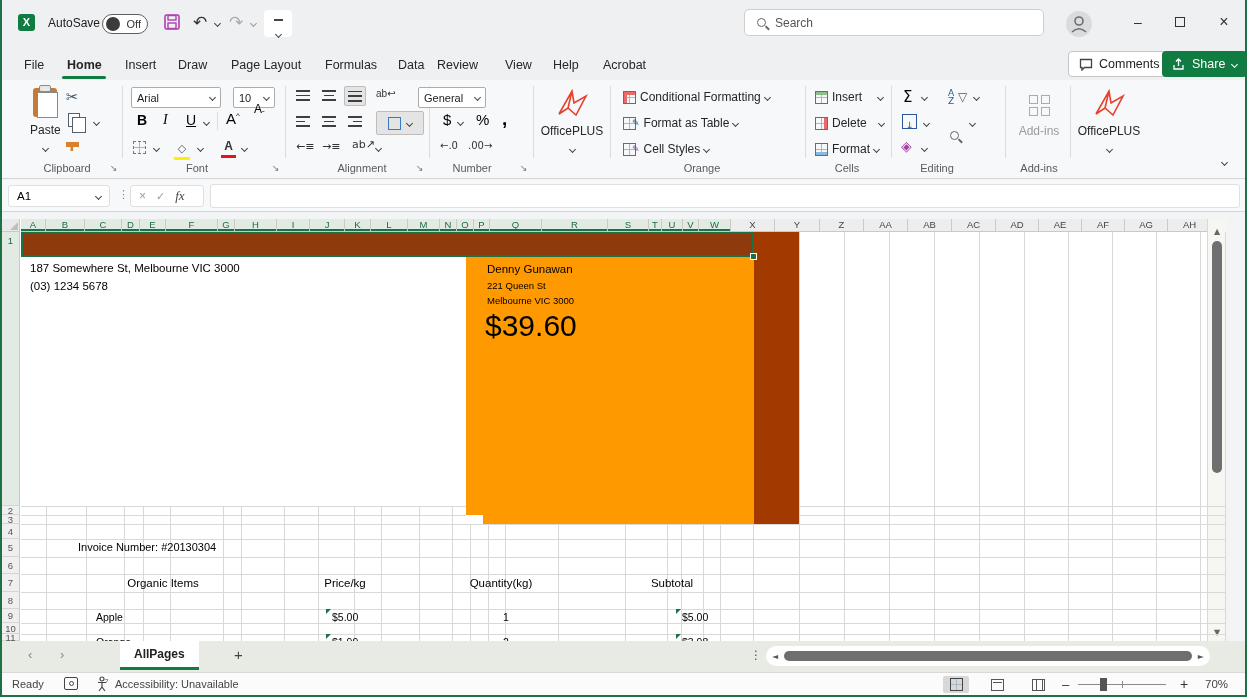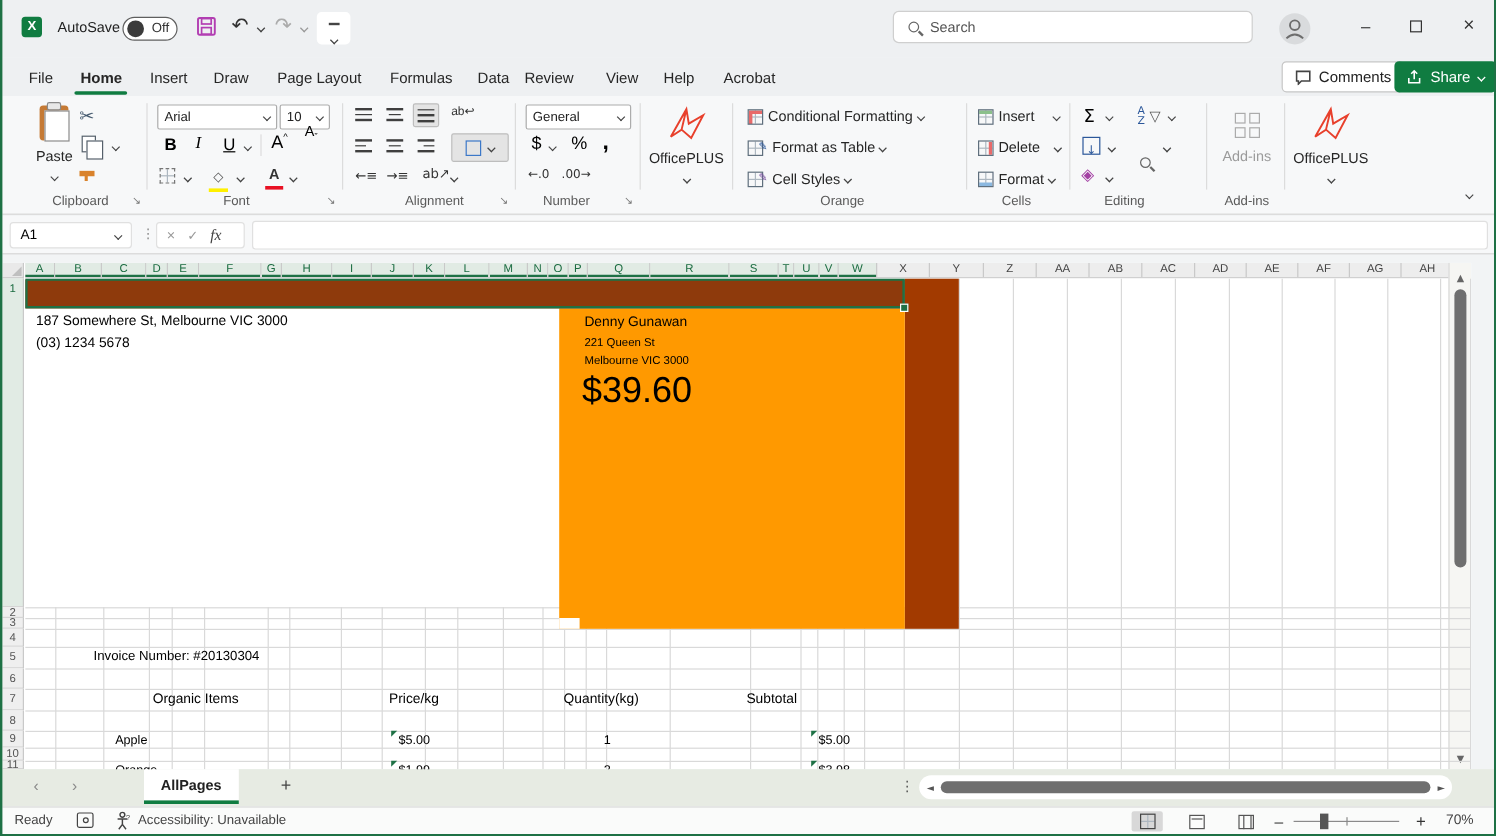--- a/index.html
+++ b/index.html
@@ -158,21 +158,21 @@
       <span class="chev" style="margin-top:2px"></span>
     </div>
     <span class="ico abs" style="left:64px;top:8px;font-size:15px;color:#44596E">✂</span>
     <div class="abs copyico" style="left:66px;top:33px"></div>
     <span class="abs chev" style="left:92px;top:40px"></span>
     <div class="abs painter" style="left:64px;top:62px"></div>
     <div class="glabel" style="left:30px;width:70px">Clipboard</div>
     <span class="ico launch" style="left:108px">↘</span>
     <div class="gsep" style="left:120px"></div>
 
-    <div class="rbox" style="left:129px;top:7px;width:100px">
+    <div class="rbox" style="left:129px;top:7px;width:90px">
       <span>Arial</span>
         <span class="chev"></span>
     </div>
     <div class="rbox" style="left:231px;top:7px;width:42px">
       <span>10</span>
         <span class="chev"></span>
     </div>
     <span class="abs" style="left:135px;top:32px;font-weight:bold;font-size:14px">B</span>
     <span class="abs" style="left:161px;top:32px;font-style:italic;font-family:'Liberation Serif',serif;font-size:14px">I</span>
     <span class="abs" style="left:184px;top:32px;text-decoration:underline;font-size:14px">U</span>
@@ -234,21 +234,21 @@
       <span class="chev"></span>
     </div>
     <span class="ico abs" style="left:294px;top:60px;font-size:11px;color:#333">←≡</span>
     <span class="ico abs" style="left:320px;top:60px;font-size:11px;color:#333">→≡</span>
     <span class="ico abs" style="left:350px;top:58px;font-size:11px;color:#333">ab↗</span>
     <span class="abs chev" style="left:374px;top:66px"></span>
     <div class="glabel" style="left:320px;width:80px">Alignment</div>
     <span class="ico launch" style="left:414px">↘</span>
     <div class="gsep" style="left:427px"></div>
 
-    <div class="rbox" style="left:436px;top:7px;width:88px">
+    <div class="rbox" style="left:416px;top:7px;width:68px">
       <span>General</span>
         <span class="chev"></span>
     </div>
     <span class="abs" style="left:441px;top:31px;font-size:15px">$</span>
     <span class="abs chev" style="left:456px;top:40px"></span>
     <span class="abs" style="left:474px;top:31px;font-size:15px">%</span>
     <span class="abs" style="left:500px;top:28px;font-size:19px;font-weight:bold">,</span>
     <span class="ico abs" style="left:438px;top:60px;font-size:10px;color:#333">←.0</span>
     <span class="ico abs" style="left:466px;top:60px;font-size:10px;color:#333">.00→</span>
     <div class="glabel" style="left:435px;width:70px">Number</div>
@@ -424,21 +424,21 @@
       <div class="celltxt" style="left:9px;top:48px;font-size:11.5px">(03) 1234 5678</div>
       <div class="celltxt" style="left:466px;top:31px;font-size:11.5px">Denny Gunawan</div>
       <div class="celltxt" style="left:466px;top:48px;font-size:9.5px">221 Queen St</div>
       <div class="celltxt" style="left:466px;top:63px;font-size:9.5px">Melbourne VIC 3000</div>
       <div class="celltxt" style="left:464px;top:77px;font-size:30px">$39.60</div>
       <div class="celltxt" style="left:57px;top:309px;font-size:11px">Invoice Number: #20130304</div>
 
       <div class="celltxt" style="left:75px;top:345px;width:134px;text-align:center;font-size:11.5px">Organic Items</div>
       <div class="celltxt" style="left:274px;top:345px;width:100px;text-align:center;font-size:11.5px">Price/kg</div>
       <div class="celltxt" style="left:430px;top:345px;width:100px;text-align:center;font-size:11.5px">Quantity(kg)</div>
-      <div class="celltxt" style="left:601px;top:345px;width:100px;font-size:11.5px">Subtotal</div>
+      <div class="celltxt" style="left:601px;top:345px;width:100px;text-align:center;font-size:11.5px">Subtotal</div>
 
       <div class="celltxt" style="left:75px;top:379px">Apple</div>
       <span class="note" style="left:305px;top:377px"></span>
       <div class="celltxt" style="left:311px;top:379px">$5.00</div>
       <div class="celltxt" style="left:435px;top:379px;width:100px;text-align:center">1</div>
       <span class="note" style="left:655px;top:377px"></span>
       <div class="celltxt" style="left:661px;top:379px">$5.00</div>
 
       <div class="celltxt" style="left:75px;top:404px">Orange</div>
       <span class="note" style="left:305px;top:402px"></span>

